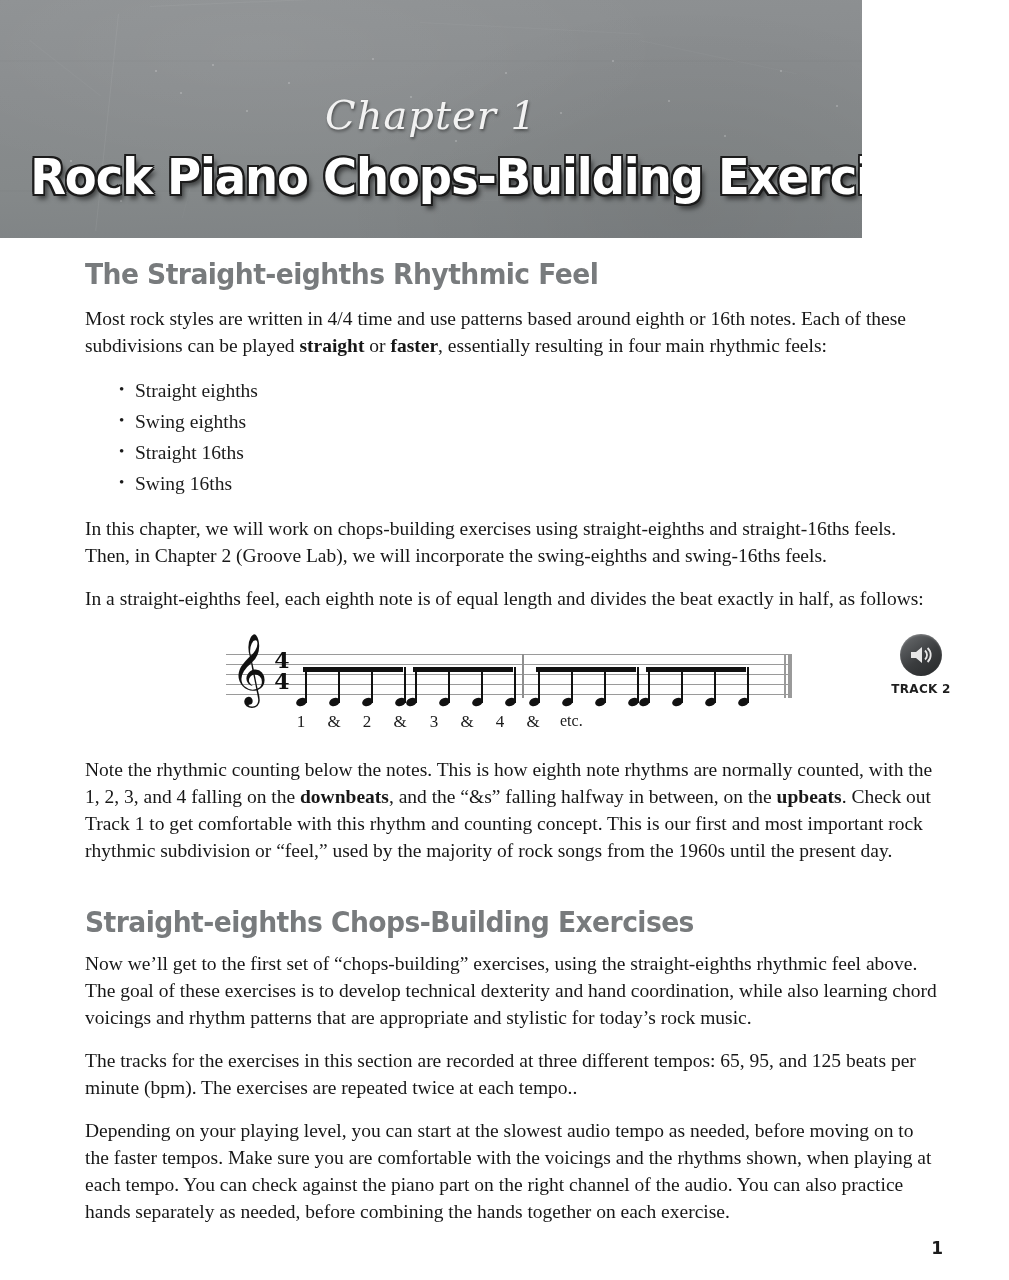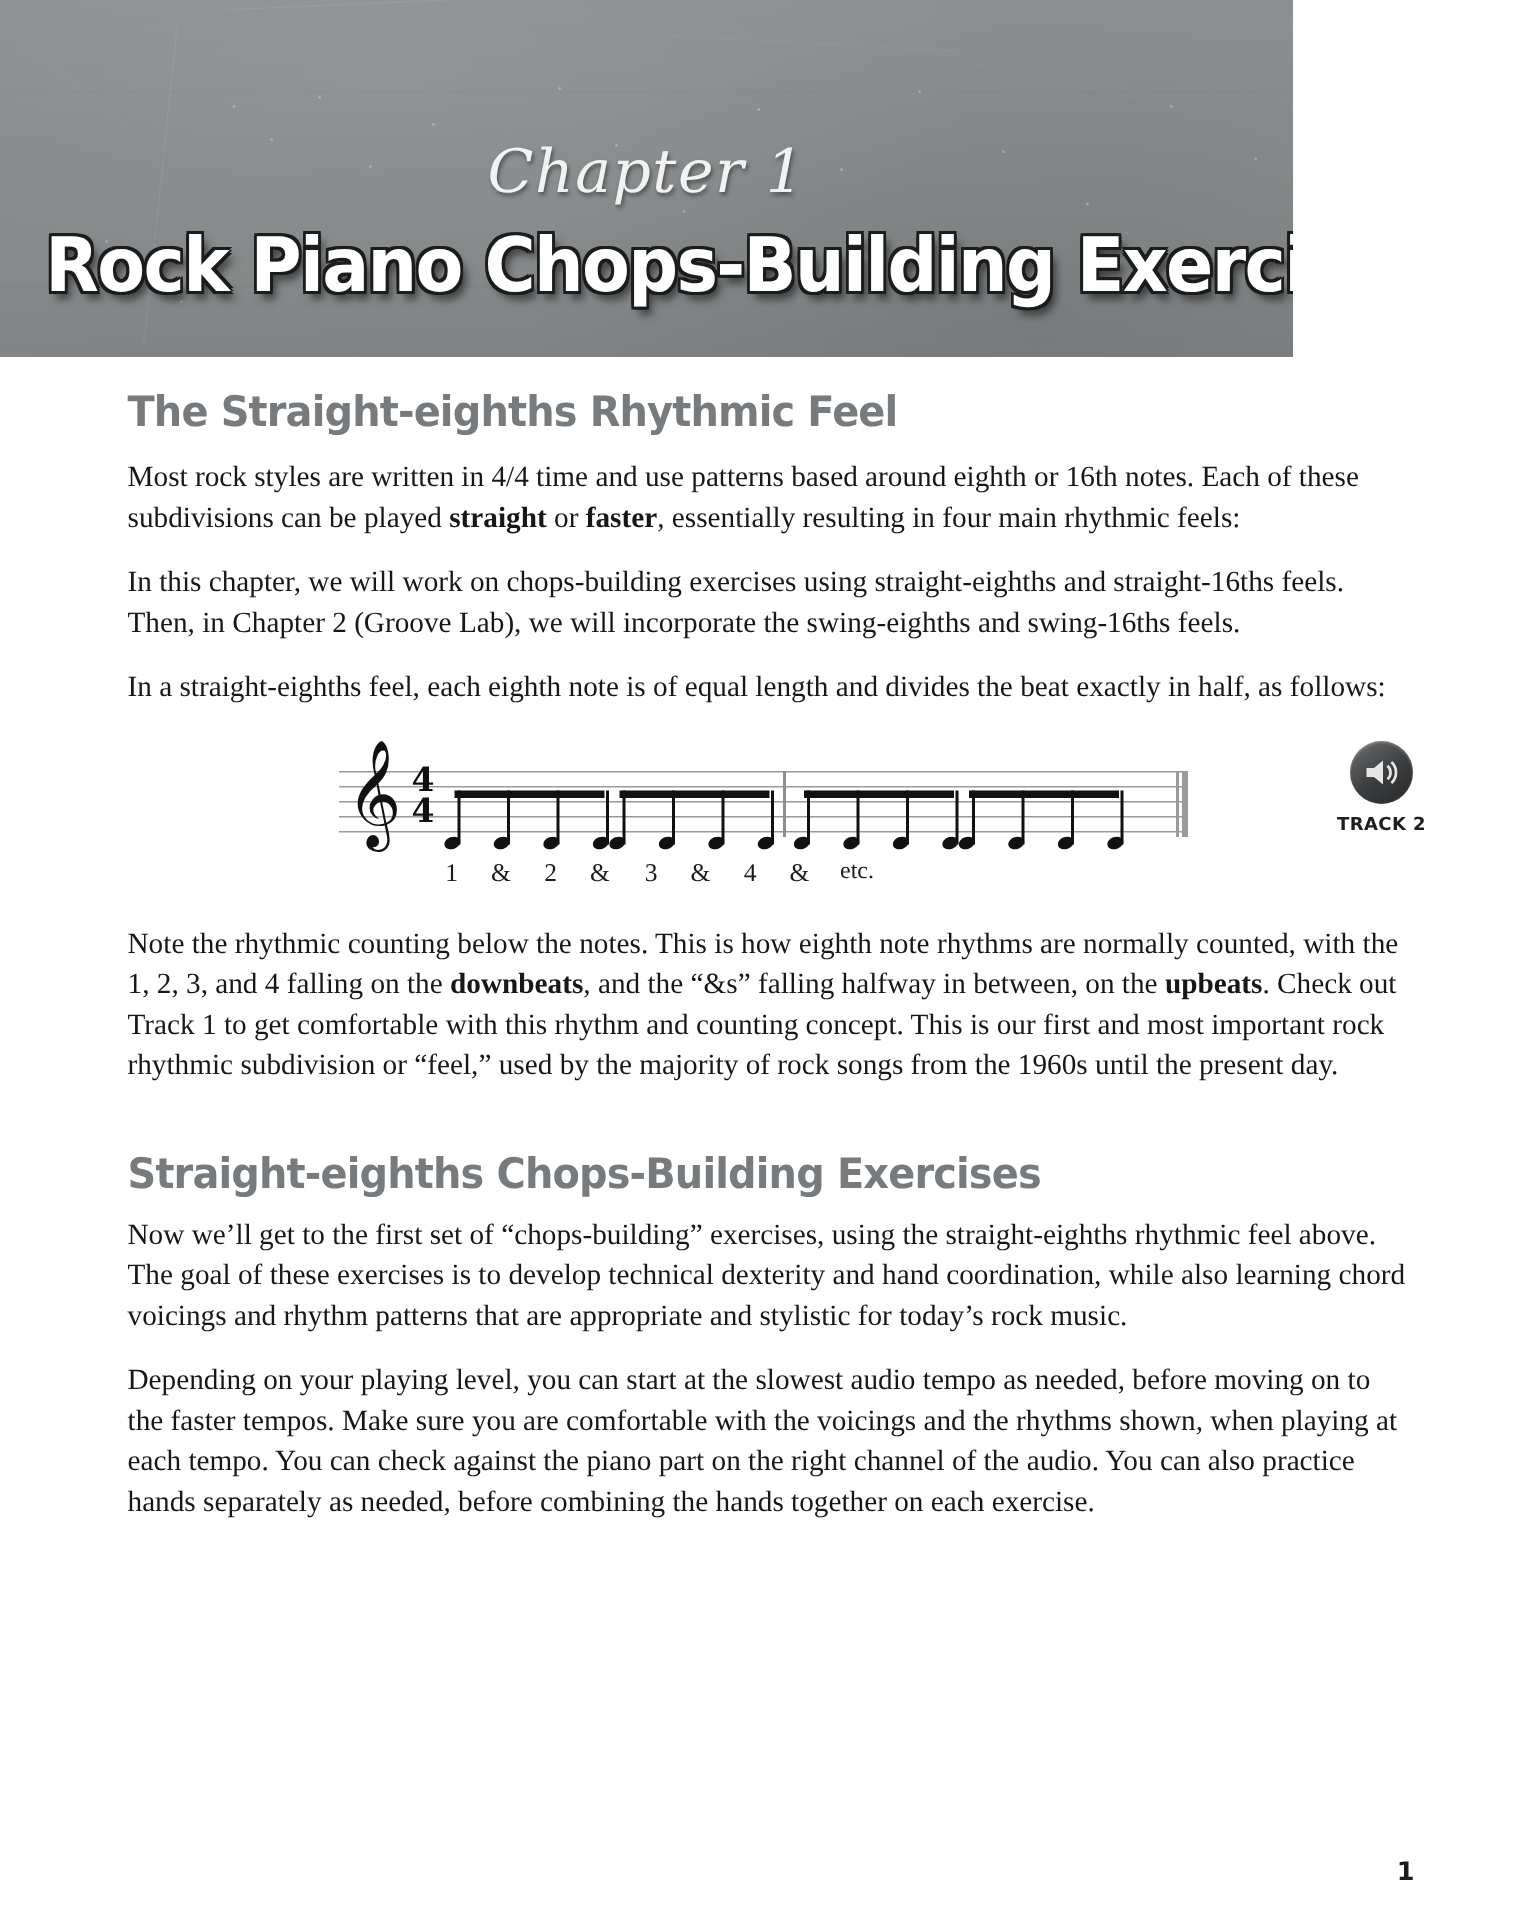--- a/index.html
+++ b/index.html
@@ -338,20 +338,26 @@
   <div class="chapter-label">Chapter 1</div>
   <div class="chapter-title">Rock Piano Chops-Building Exercises</div>
 </div>
 
 <div class="page-body">
 
   <h2 class="section-heading">The Straight-eighths Rhythmic Feel</h2>
 
   <p class="body-text"><span>Most rock styles are written in 4/4 time and use patterns based around eighth or 16th notes. Each of these subdivisions can be played </span><b>straight</b><span> or </span><b>faster</b><span>, essentially resulting in four main rhythmic feels:</span></p>
 
+  <ul class="feel-list">
+    <li>Straight eighths</li>
+    <li>Swing eighths</li>
+    <li>Straight 16ths</li>
+    <li>Swing 16ths</li>
+  </ul>
 
   <p class="body-text">In this chapter, we will work on chops-building exercises using straight-eighths and straight-16ths feels. Then, in Chapter 2 (Groove Lab), we will incorporate the swing-eighths and swing-16ths feels.</p>
 
   <p class="body-text">In a straight-eighths feel, each eighth note is of equal length and divides the beat exactly in half, as follows:</p>
 
   <div class="notation-block">
 
     <div class="staff-wrap">
       <div class="staff-lines">
         <div class="staff-line" style="top:0px;"></div>
@@ -468,18 +474,19 @@
       <div class="track-label">TRACK 2</div>
     </div>
   </div>
 
   <p class="body-text"><span>Note the rhythmic counting below the notes. This is how eighth note rhythms are normally counted, with the 1, 2, 3, and 4 falling on the </span><b>downbeats</b><span>, and the “&amp;s” falling halfway in between, on the </span><b>upbeats</b><span>. Check out Track 1 to get comfortable with this rhythm and counting concept. This is our first and most important rock rhythmic subdivision or “feel,” used by the majority of rock songs from the 1960s until the present day.</span></p>
 
   <h2 class="section-heading second">Straight-eighths Chops-Building Exercises</h2>
 
   <p class="body-text">Now we’ll get to the first set of “chops-building” exercises, using the straight-eighths rhythmic feel above. The goal of these exercises is to develop technical dexterity and hand coordination, while also learning chord voicings and rhythm patterns that are appropriate and stylistic for today’s rock music.</p>
 
+  <p class="body-text">The tracks for the exercises in this section are recorded at three different tempos: 65, 95, and 125 beats per minute (bpm). The exercises are repeated twice at each tempo..</p>
 
   <p class="body-text">Depending on your playing level, you can start at the slowest audio tempo as needed, before moving on to the faster tempos. Make sure you are comfortable with the voicings and the rhythms shown, when playing at each tempo. You can check against the piano part on the right channel of the audio. You can also practice hands separately as needed, before combining the hands together on each exercise.</p>
 
 </div>
 
 <div class="page-number">1</div>
 
 </body></html>

